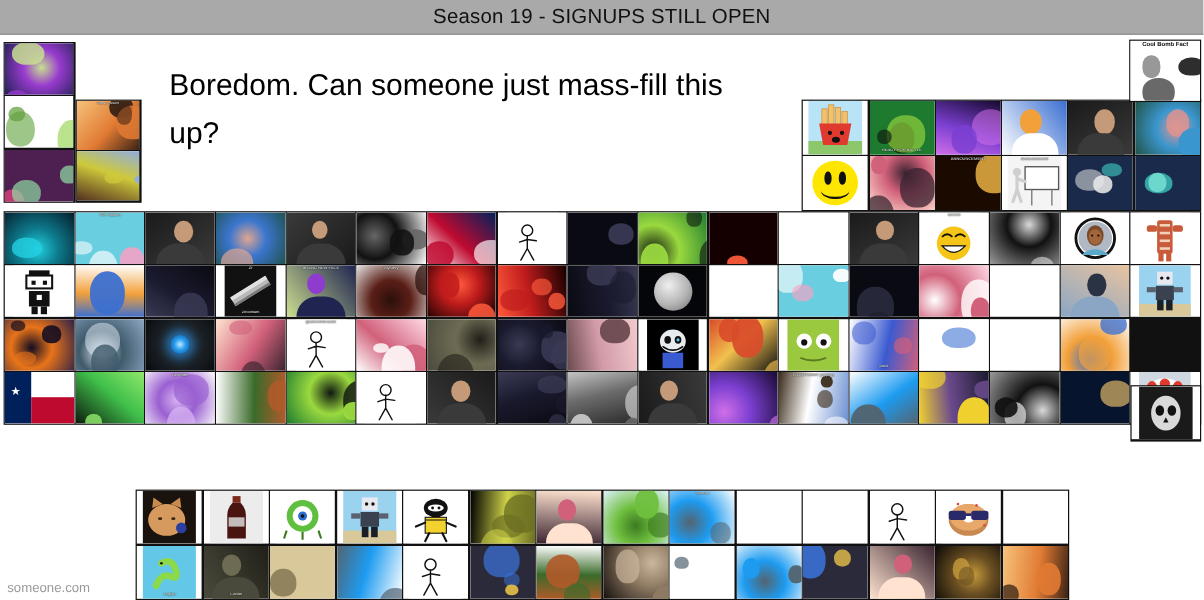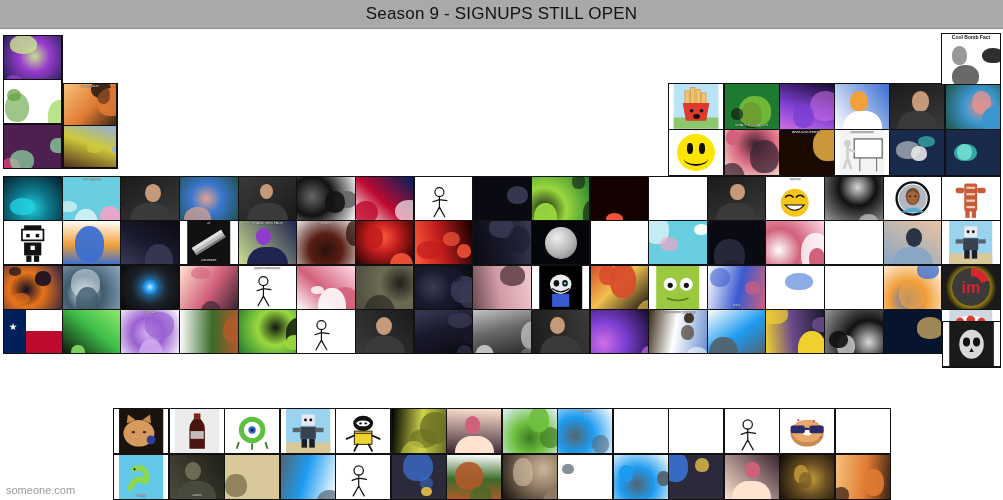--- a/index.html
+++ b/index.html
@@ -71,23 +71,24 @@
     position:absolute;left:6px;bottom:4px;font-size:11px;color:#9a9a9a;
     font-family:"Liberation Sans",sans-serif;
   }
 </style>
 </head>
 <body>
 
 <div id="stage">
 
   <div class="titlebar" style="z-index: 60;">
-    <div class="title">Season 9 - SIGNUPS STILL OPEN</div>
+    <div class="title">Season 19 - SIGNUPS STILL OPEN</div>
   </div>
 
+  <div class="caption" style="z-index: 50;">Boredom. Can someone just mass-fill this up?</div>
 
   <div class="watermark" style="z-index: 60;">someone.com</div>
 
   <div id="art-layer">
       <div class="gridframe" style="left: 3px; top: 35px; width: 59.5px; height: 133.5px; background: rgb(17, 17, 17);">
         <div class="tile" style="left: 1.2px; top: 1.2px; width: 57.1px; height: 43px;">
           <div class="art">
             <div class="fill" style="background: radial-gradient(circle at 53.7602% 47.362%, rgb(199, 223, 144) 0%, rgb(152, 59, 206) 40%, rgb(31, 33, 81) 100%);"></div>
             <div class="blob" style="width: 27.5813px; height: 18.8597px; left: 5.49161px; top: -1.18649px; background: rgb(199, 223, 144); opacity: 0.85;"></div>
             <div class="blob" style="width: 16.0261px; height: 10.1485px; left: 1.46553px; top: 38.6251px; background: rgb(152, 59, 206); opacity: 0.76;"></div>
@@ -606,28 +607,20 @@
           </div>
         </div>
         <div class="tile" style="left: 822.094px; top: 89.6px; width: 57.4353px; height: 43px; background: rgb(255, 255, 255);"></div>
         <div class="tile" style="left: 880.729px; top: 89.6px; width: 57.4353px; height: 43px;">
           <div class="art">
             <div class="fill" style="background: radial-gradient(circle at 42.6315% 78.079%, rgb(58, 111, 209) 0%, rgb(242, 160, 58) 40%, rgb(255, 255, 255) 100%);"></div>
             <div class="blob" style="width: 22.3953px; height: 18.1902px; left: 33.1986px; top: -4.95676px; background: rgb(58, 111, 209); opacity: 0.77;"></div>
             <div class="blob" style="width: 26.8639px; height: 28.7786px; left: 15.3497px; top: 14.4705px; background: rgb(242, 160, 58); opacity: 0.74;"></div>
           </div>
         </div>
-        <div class="tile" style="left: 939.365px; top: 89.6px; width: 57.4353px; height: 43px;">
-          <div class="art">
-            <div class="fill" style="background: radial-gradient(circle, rgb(255, 226, 61) 0%, rgb(255, 208, 0) 38%, rgb(26, 26, 26) 70%);"></div>
-            <div class="imgflip-logo" style="width: 38.7px; height: 38.7px; left: 9.36765px; top: 2.15px;">
-              <div class="inner" style="font-size: 16.254px;">im</div>
-            </div>
-          </div>
-        </div>
         <div class="tile" style="left: 1.2px; top: 133.8px; width: 57.4353px; height: 43px;">
           <div class="art">
             <div class="tex-flag">
               <div class="blue"></div>
               <div class="red"></div>
               <div class="star" style="font-size: 60%; left: 8%; top: 28%;">★</div>
             </div>
           </div>
         </div>
         <div class="tile" style="left: 59.8353px; top: 133.8px; width: 57.4353px; height: 43px;">

